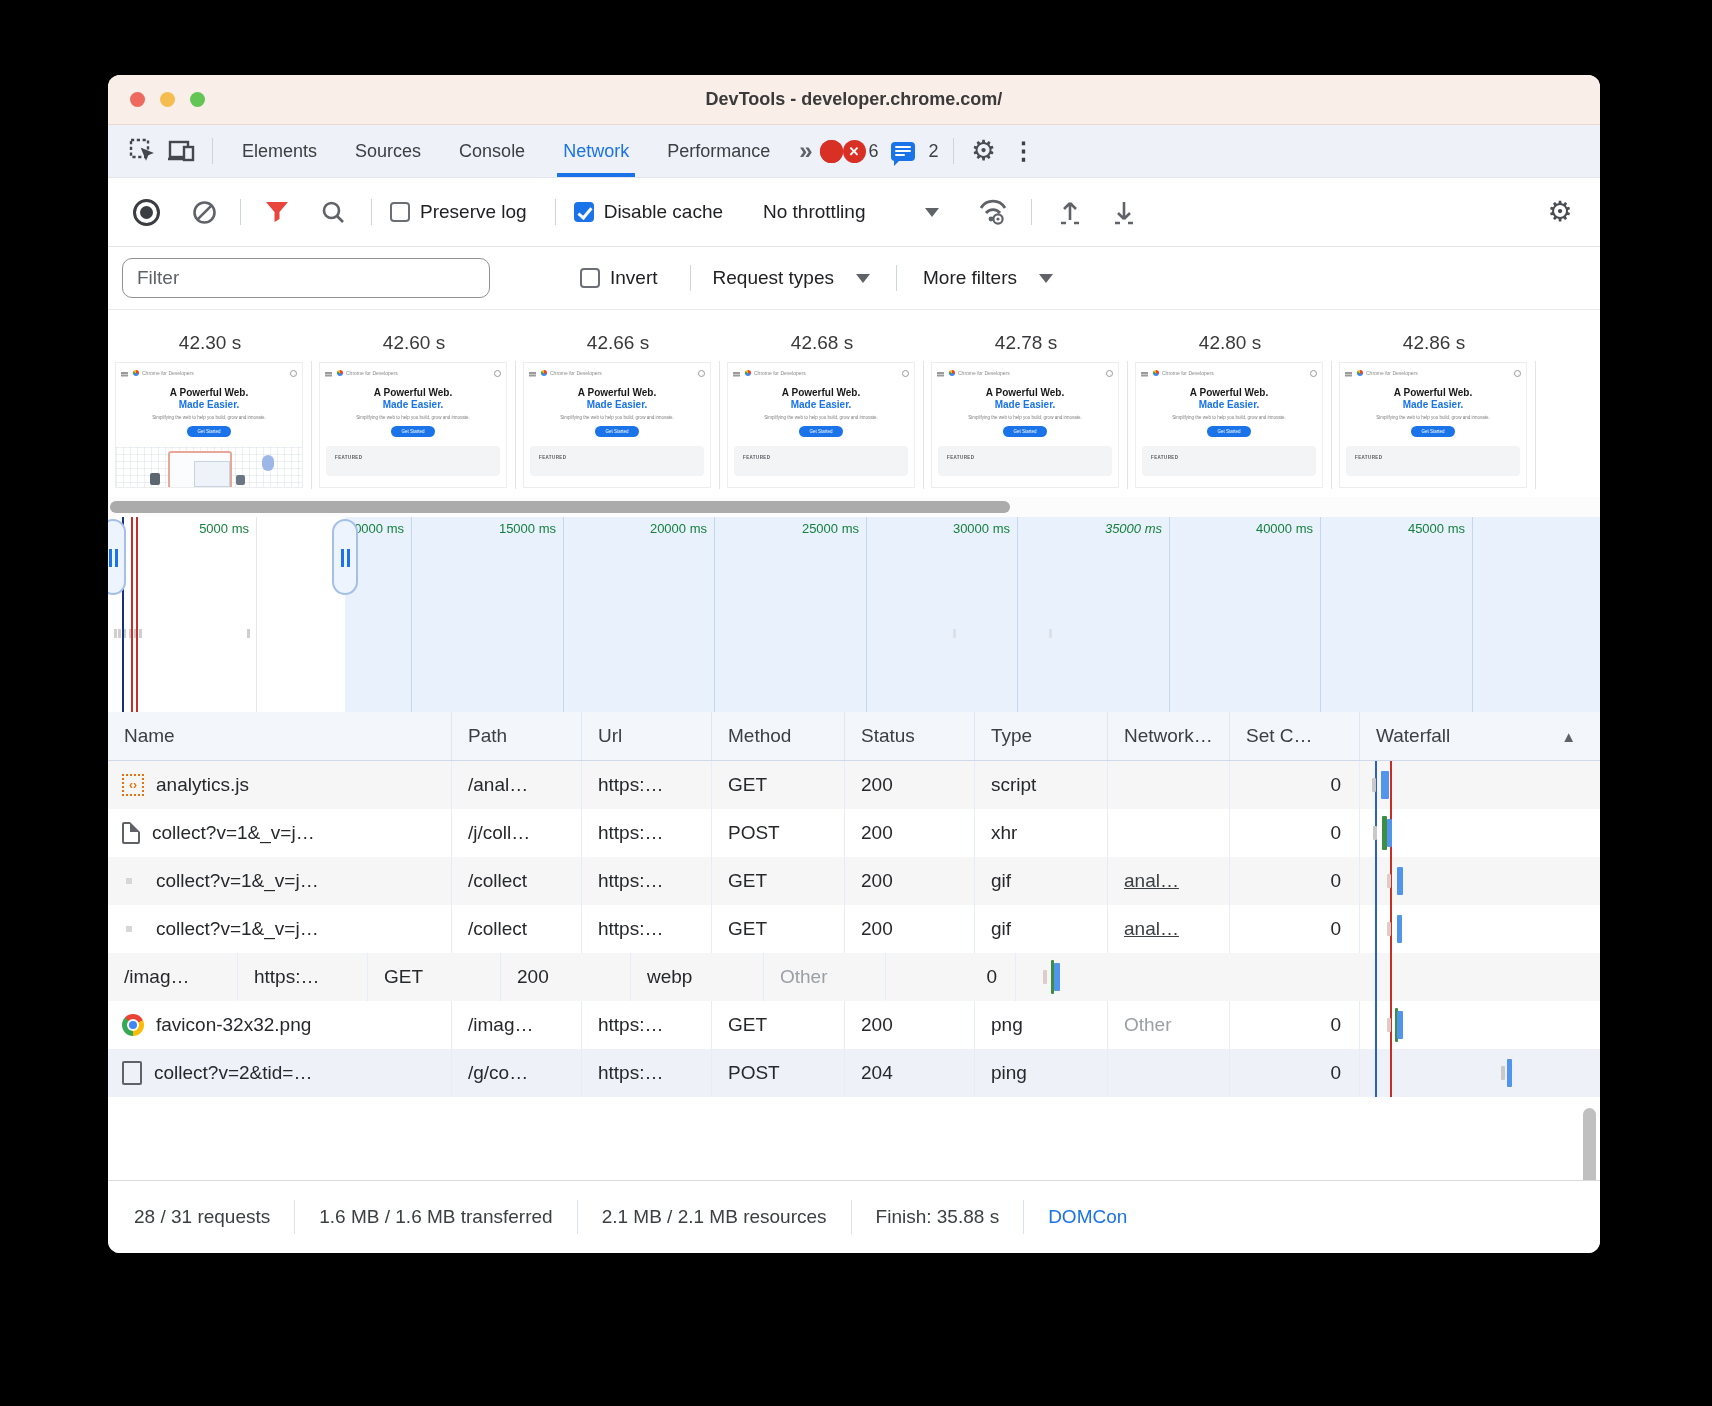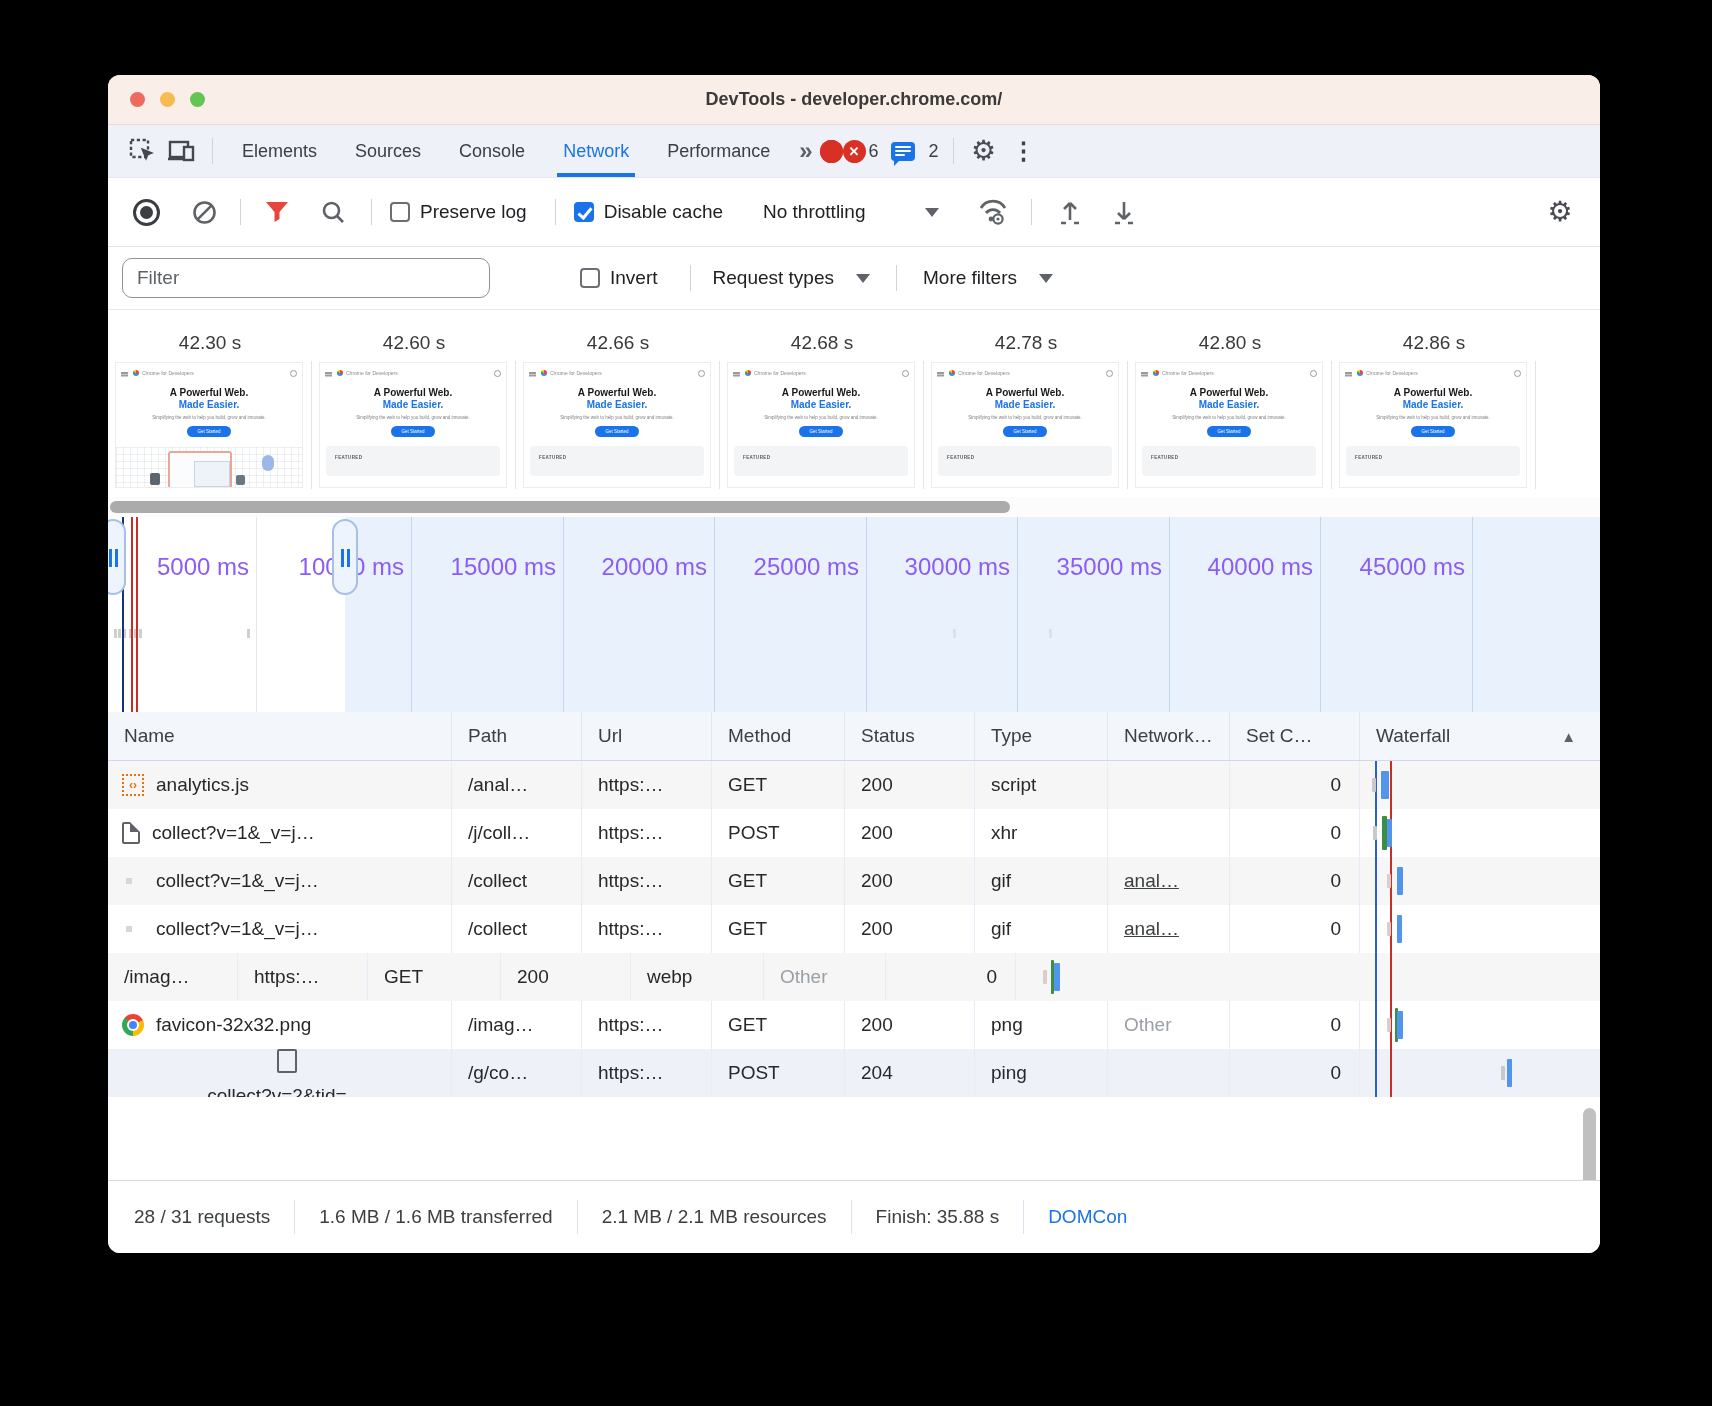--- a/index.html
+++ b/index.html
@@ -80,21 +80,21 @@
   .cillus .bdot{position:absolute;right:28px;top:8px;width:12px;height:16px;border-radius:6px;background:#9db8e8;}
   .cillus .p1{position:absolute;left:34px;bottom:2px;width:10px;height:12px;background:#5c6670;border-radius:2px;}
   .cillus .p2{position:absolute;left:120px;bottom:2px;width:9px;height:10px;background:#6b7684;border-radius:2px;}
   
   .filmscroll{position:absolute;top:422px;left:0;width:100%;height:20px;background:#fcfcfc;}
   .filmthumb{position:absolute;left:2px;top:4px;width:900px;height:12px;background:#ababab;border-radius:6px;}
   
   .timeline{position:absolute;top:442px;left:0;width:100%;height:195px;background:#e9f1fc;overflow:hidden;}
   .tl-sel{position:absolute;left:0;top:0;width:237px;height:100%;background:#fff;}
   .tl-bound{position:absolute;top:0;width:1px;height:100%;}
-  .tl-label{position:absolute;top:36px;font-size:24px;color:#8b5cf6;transform:translateX(-100%);padding-right:7px;white-space:nowrap;}
+  .tl-label{position:absolute;top:4px;font-size:13px;color:#15803d;transform:translateX(-100%);padding-right:7px;white-space:nowrap;}
   .handle{position:absolute;top:2px;width:26px;height:76px;background:#eef4fe;border:2px solid #a4bfe8;
           border-radius:14px;box-sizing:border-box;z-index:5;}
   .handle i{position:absolute;top:28px;width:3px;height:18px;background:#1a73e8;}
   .tl-mark{position:absolute;top:0;width:2px;height:100%;}
   .tl-tick{position:absolute;top:112px;height:9px;background:#cfcfcf;}
   
   .thead{position:absolute;top:637px;left:0;width:100%;height:49px;background:#f3f6fb;
          border-bottom:1px solid #cfd9ea;display:flex;box-sizing:border-box;}
   .th{display:flex;align-items:center;padding-left:16px;font-size:19px;color:#3c4043;
       box-sizing:border-box;border-right:1px solid #dfe7f3;position:relative;white-space:nowrap;overflow:hidden;}
@@ -433,21 +433,21 @@
       <div class="tl-label" style="left: 303px;">10000 ms</div>
       <div class="tl-bound" style="left: 455px; background: rgb(195, 215, 241);"></div>
       <div class="tl-label" style="left: 455px;">15000 ms</div>
       <div class="tl-bound" style="left: 606px; background: rgb(195, 215, 241);"></div>
       <div class="tl-label" style="left: 606px;">20000 ms</div>
       <div class="tl-bound" style="left: 758px; background: rgb(195, 215, 241);"></div>
       <div class="tl-label" style="left: 758px;">25000 ms</div>
       <div class="tl-bound" style="left: 909px; background: rgb(195, 215, 241);"></div>
       <div class="tl-label" style="left: 909px;">30000 ms</div>
       <div class="tl-bound" style="left: 1061px; background: rgb(195, 215, 241);"></div>
-      <div class="tl-label" style="left: 1061px;">35000 ms</div>
+      <div class="tl-label" style="left: 1061px; font-style: italic;">35000 ms</div>
       <div class="tl-bound" style="left: 1212px; background: rgb(195, 215, 241);"></div>
       <div class="tl-label" style="left: 1212px;">40000 ms</div>
       <div class="tl-bound" style="left: 1364px; background: rgb(195, 215, 241);"></div>
       <div class="tl-label" style="left: 1364px;">45000 ms</div>
       <div class="tl-tick" style="left: 6px; width: 3px;"></div>
       <div class="tl-tick" style="left: 10px; width: 3px;"></div>
       <div class="tl-tick" style="left: 15px; width: 3px;"></div>
       <div class="tl-tick" style="left: 21px; width: 3px;"></div>
       <div class="tl-tick" style="left: 26px; width: 3px;"></div>
       <div class="tl-tick" style="left: 31px; width: 3px;"></div>
@@ -589,21 +589,21 @@
           <span class="muted">Other</span>
         </div>
         <div class="td right" style="width: 130px;">0</div>
         <div class="td wfcell" style="width: 240px;">
           <div class="wfbar" style="left: 27px; width: 4px; z-index: 2; background: rgb(221, 205, 202); height: 14px; top: 17px;"></div>
           <div class="wfbar" style="left: 35px; width: 3px; z-index: 2; background: rgb(60, 142, 68); height: 34px; top: 7px;"></div>
           <div class="wfbar" style="left: 37px; width: 6px; z-index: 2; background: rgb(81, 149, 236); height: 28px; top: 10px;"></div>
         </div>
       </div>
       <div class="row" style="background: rgb(238, 242, 248);">
-        <div class="td name" style="width: 344px; flex-direction: column;">
+        <div class="td name" style="width: 344px;">
           <span class="icon22 ic-square"></span>
           <span>collect?v=2&amp;tid=…</span>
         </div>
         <div class="td" style="width: 130px;">/g/co…</div>
         <div class="td" style="width: 130px;">https:…</div>
         <div class="td" style="width: 133px;">POST</div>
         <div class="td" style="width: 130px;">204</div>
         <div class="td" style="width: 133px;">ping</div>
         <div class="td" style="width: 122px;">
           <span></span>

